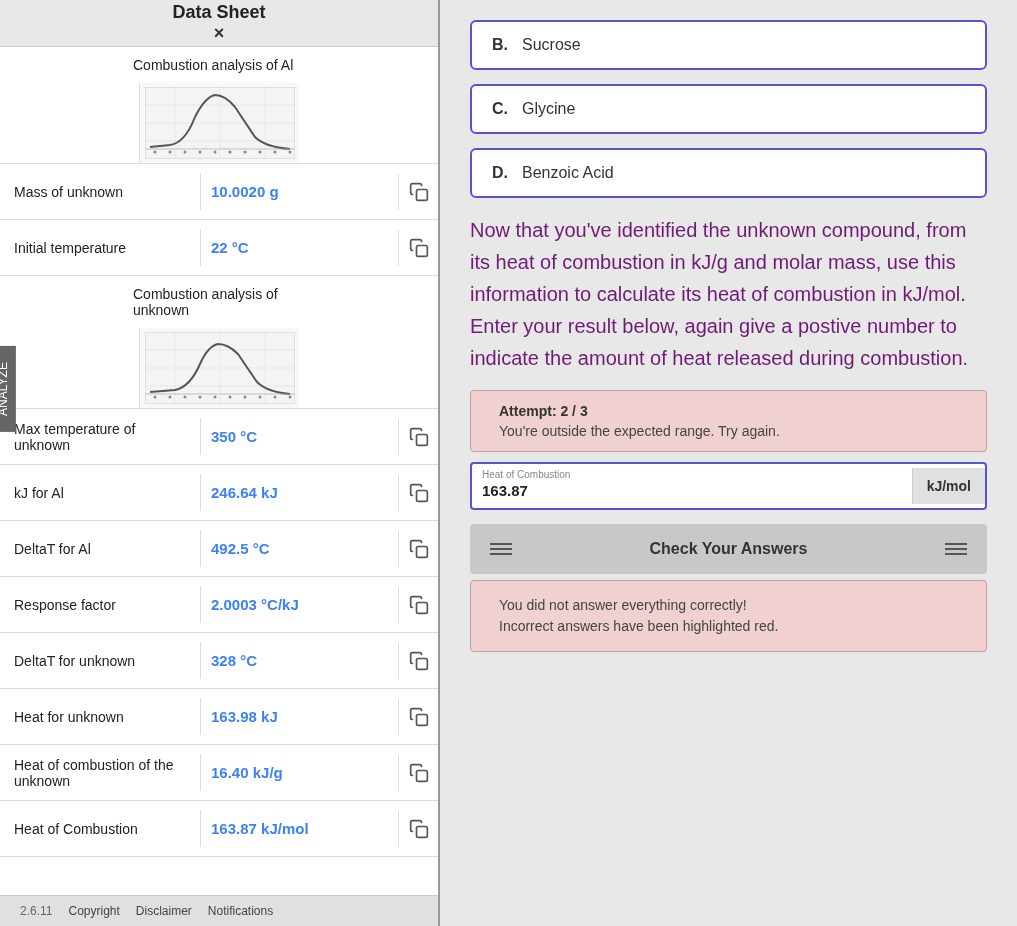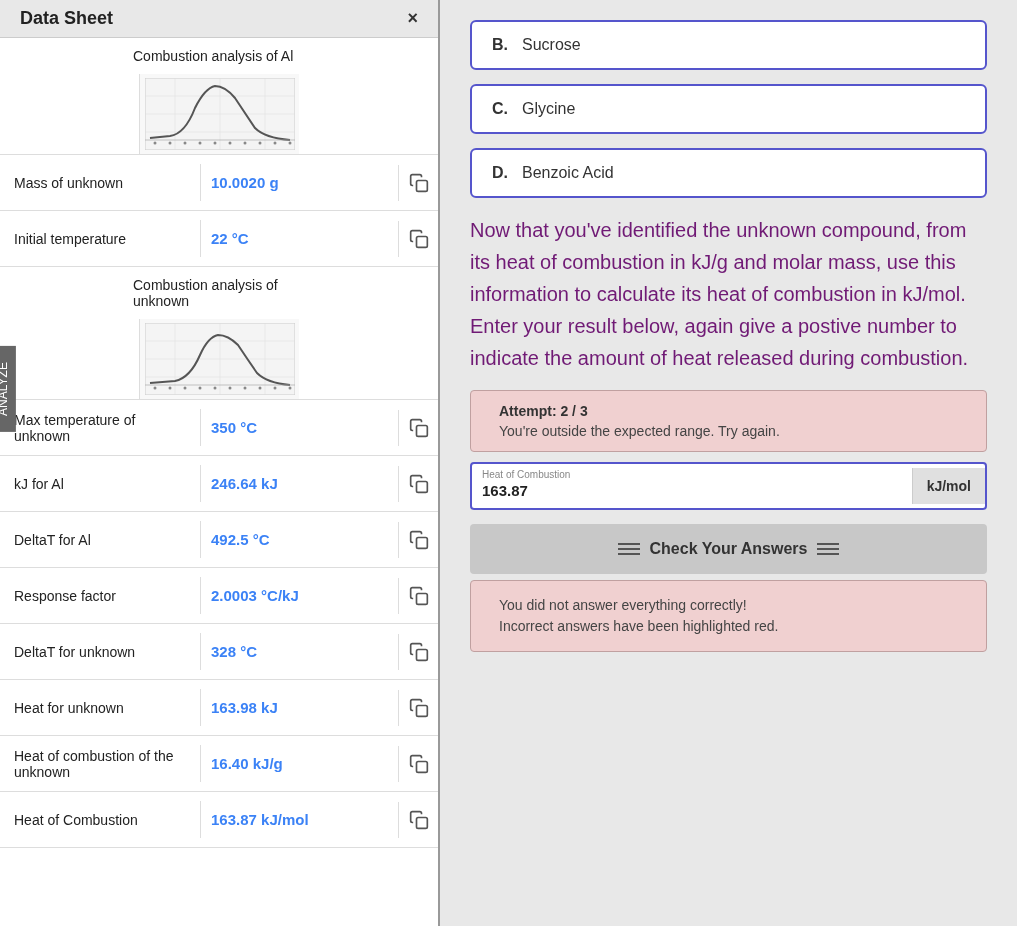--- a/index.html
+++ b/index.html
@@ -18,25 +18,26 @@
       width: 440px;
       background: #f0f0f0;
       position: relative;
       display: flex;
       flex-direction: column;
       border-right: 2px solid #999;
     }
 
     .data-sheet-header {
       background: #e8e8e8;
-      padding: 8px 20px;
+      padding: 2px 20px;
       display: flex;
       justify-content: space-between;
       align-items: center;
       border-bottom: 1px solid #ccc;
+      flex-direction: column;
     }
     .data-sheet-title {
       font-size: 18px;
       font-weight: bold;
       color: #222;
     }
     .close-btn {
       font-size: 18px;
       cursor: pointer;
       color: #333;
@@ -226,21 +227,21 @@
     .check-answers-btn {
       background: #c8c8c8;
       border: none;
       border-radius: 4px;
       padding: 16px 20px;
       margin: 14px 0 6px 0;
       cursor: pointer;
       width: 100%;
       display: flex;
       align-items: center;
-      justify-content: center;
+      justify-content: space-between;
       gap: 10px;
     }
     .check-label {
       font-size: 16px;
       font-weight: bold;
       color: #333;
     }
     .check-lines {
       display: flex;
       flex-direction: column;
@@ -470,20 +471,26 @@
       <div class="data-icon">
         <svg width="20" height="20" viewBox="0 0 24 24" fill="none" stroke="#555" stroke-width="2">
             <rect x="9" y="9" width="13" height="13" rx="2"></rect>
             <path d="M5 15H4a2 2 0 0 1-2-2V4a2 2 0 0 1 2-2h9a2 2 0 0 1 2 2v1"></path>
           </svg>
       </div>
     </div>
 
   </div>
 
+  <div class="footer-bar">
+    <span class="version">2.6.11</span>
+    <span>Copyright</span>
+    <span>Disclaimer</span>
+    <span>Notifications</span>
+  </div>
 </div>
 
 <div class="right-panel">
   <div class="right-content">
 
     <div class="answer-option">
       <span class="option-letter">B.</span>
       <span>Sucrose</span>
     </div>
     <div class="answer-option">

